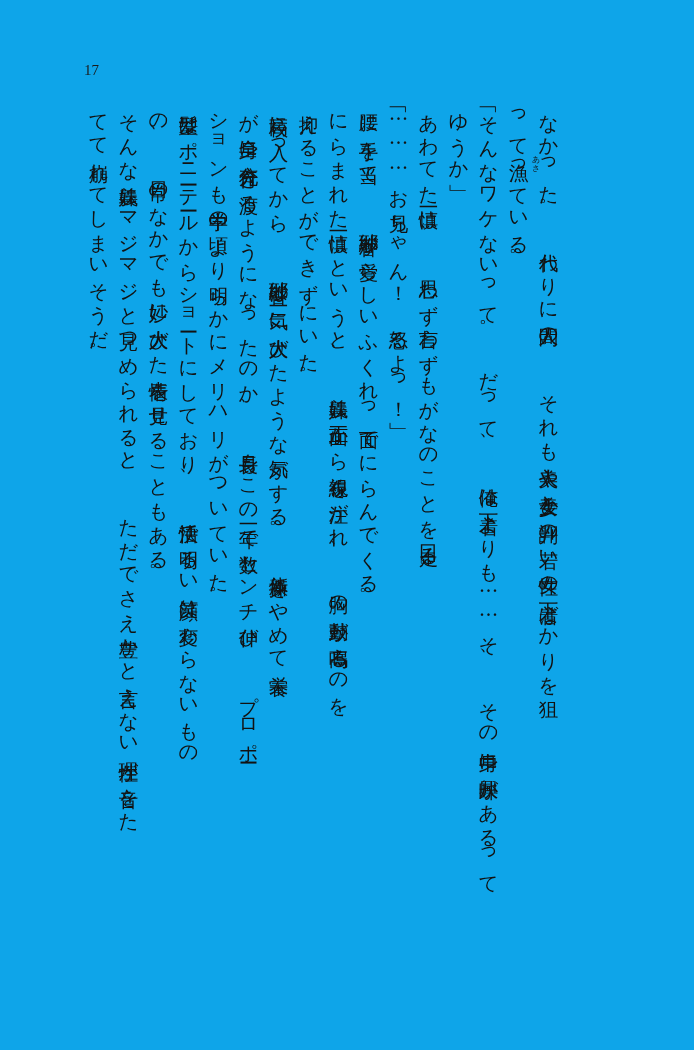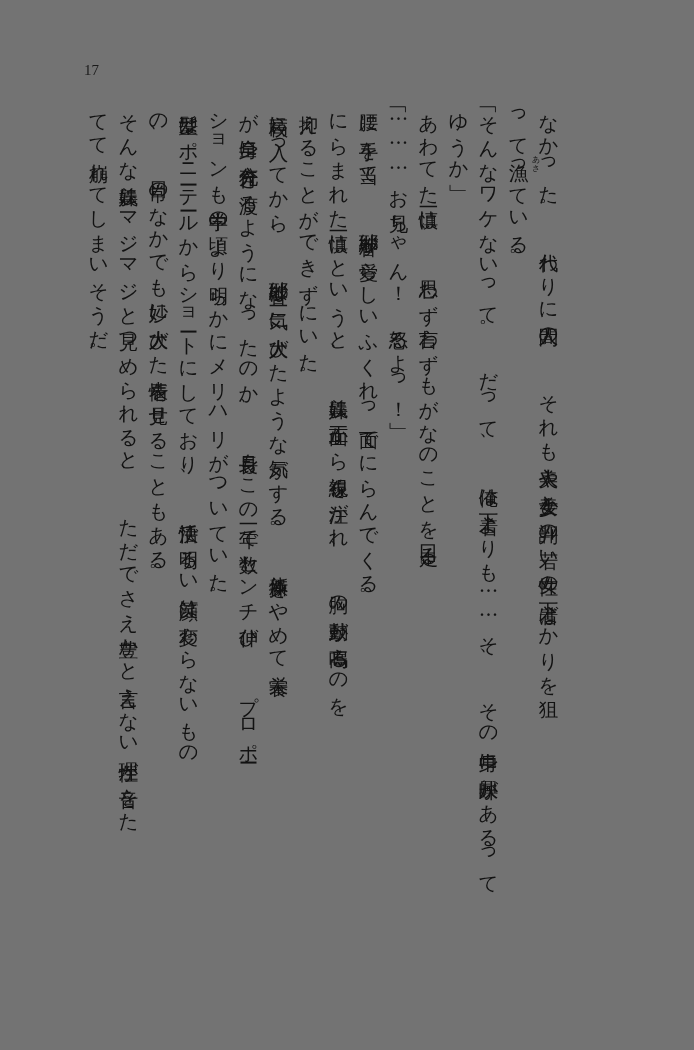--- a/index.html
+++ b/index.html
@@ -7,21 +7,21 @@
     padding: 0;
     background: #ffffff;
   }
   body {
     font-family: "Liberation Serif", "DejaVu Serif", serif;
   }
   .page {
     position: relative;
     width: 694px;
     height: 1050px;
-    background: #737373;
+    background: #0ea5e9;
     overflow: hidden;
   }
   
   .page-number {
     position: absolute;
     top: 62px;
     left: 84px;
     font-size: 15px;
     color: #1a1a1a;
     font-family: "Liberation Serif", "DejaVu Serif", serif;

